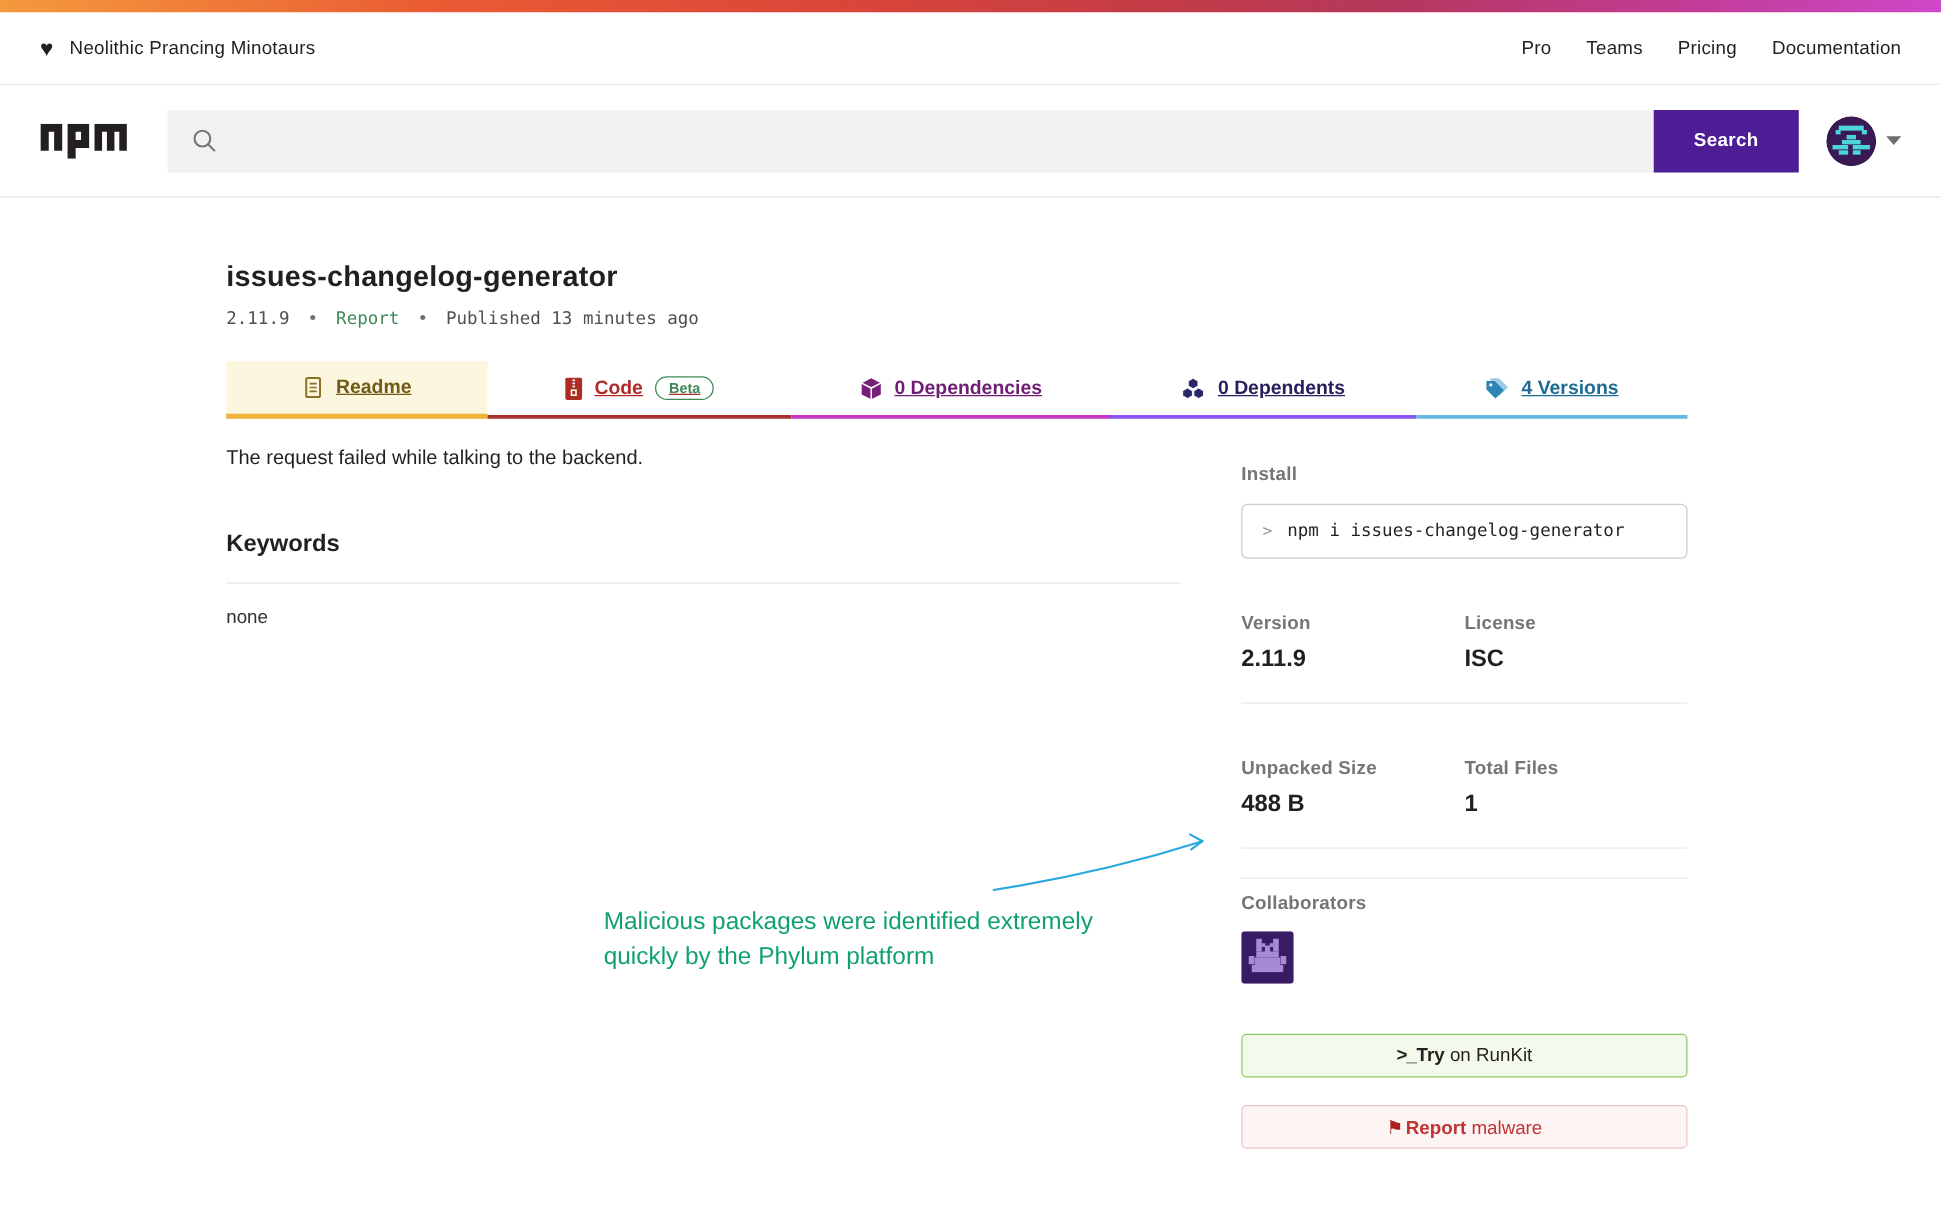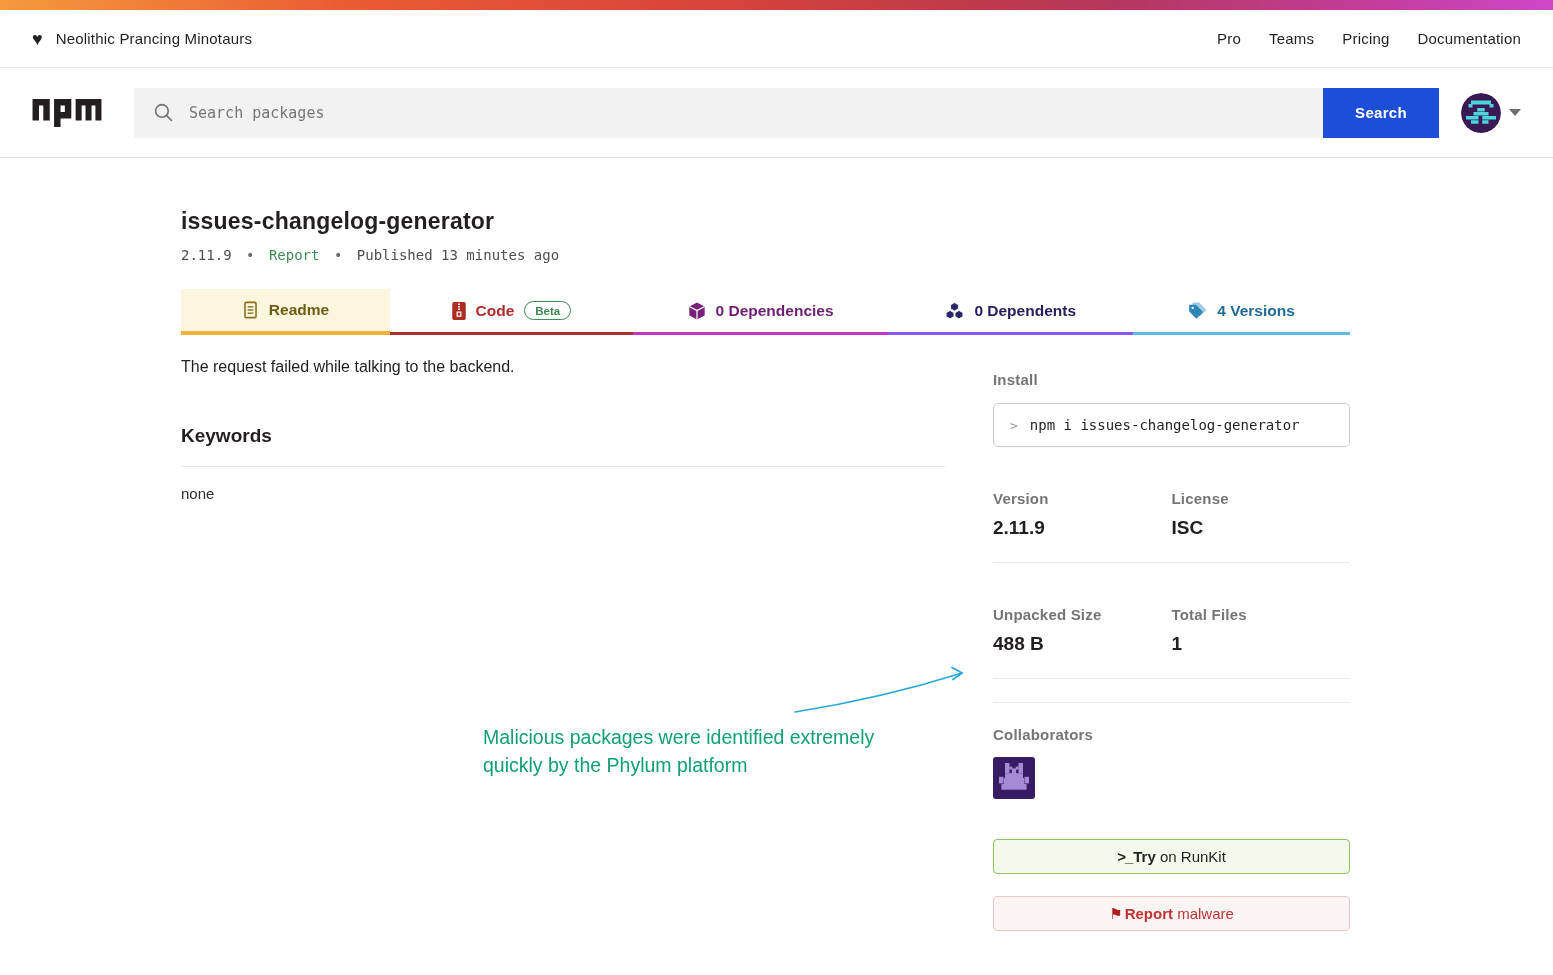--- a/index.html
+++ b/index.html
@@ -38,21 +38,21 @@
   .search-form { flex: 1; display: flex; height: 50px; margin-left: 30px; }
   .search-box { flex: 1; background: #f2f2f2; display: flex; align-items: center; padding: 0 19px; }
   .search-box svg { flex: 0 0 auto; }
   .search-input {
     border: none; outline: none; background: transparent; width: 100%;
     margin-left: 15px; font-family: "DejaVu Sans Mono", monospace;
     font-size: 15px; color: #231f20;
   }
   .search-input::placeholder { color: #767676; }
   .search-btn {
-    width: 116px; border: none; background: #1d4ed8; color: #fff;
+    width: 116px; border: none; background: #4c1d95; color: #fff;
     font-family: "Liberation Sans", sans-serif; font-weight: 700; font-size: 15px;
     cursor: pointer; letter-spacing: .3px;
   }
   .avatar-wrap { display: flex; align-items: center; margin-left: 22px; }
   .header-avatar { width: 40px; height: 40px; border-radius: 50%; overflow: hidden; display: block; cursor: pointer; }
   .caret-down {
     width: 0; height: 0; margin-left: 8px; cursor: pointer;
     border-left: 6px solid transparent; border-right: 6px solid transparent;
     border-top: 7px solid #6f6f6f;
   }
@@ -63,20 +63,21 @@
   .pkg-meta { margin-top: 12px; font-size: 14px; color: #4f4f4f; }
   .pkg-meta .vis { color: #3e8956; }
   .pkg-meta .sep { margin: 0 6px; color: #6d6d6d; }
 
   
   .tabs { display: flex; margin-top: 26px; }
   .tab {
     display: flex; align-items: center; justify-content: center; gap: 10px;
     height: 46px; cursor: pointer; font-size: 15.5px; font-weight: 700;
     border-bottom: 3px solid transparent;
+    text-decoration: underline;
   }
   .tab:nth-child(1) { flex: 211; }
   .tab:nth-child(2) { flex: 245; }
   .tab:nth-child(3) { flex: 258; }
   .tab:nth-child(4) { flex: 247; text-align: center; }
   .tab:nth-child(5) { flex: 219; }
   .tab-readme   { background: #fdf6de; border-bottom: 4px solid #efb339; color: #6e5c16; }
   .tab-code     { border-bottom-color: #a8332d; color: #b02a2a; }
   .tab-deps     { border-bottom-color: #c636c4; color: #6f1d74; }
   .tab-dependents { border-bottom-color: #8956f5; color: #26215e; }
@@ -152,21 +153,20 @@
         <path d="M20,0 H32 V10 H29.2 V3 H27.4 V10 H24.6 V3 H22.8 V10 H20 Z"></path>
       </g>
     </svg>
   </a>
   <form class="search-form">
     <div class="search-box">
       <svg width="21" height="21" viewBox="0 0 20 20">
         <circle cx="8.5" cy="8.5" r="6" fill="none" stroke="#757575" stroke-width="1.6"></circle>
         <line x1="13" y1="13" x2="18" y2="18" stroke="#757575" stroke-width="1.6"></line>
       </svg>
-      <input class="search-input" type="text" placeholder="Search packages" style="">
     </div>
     <button class="search-btn" type="submit">Search</button>
   </form>
   <div class="avatar-wrap">
     <svg class="header-avatar" viewBox="0 0 16 16">
       <circle cx="8" cy="8" r="8" fill="#3a1a55"></circle>
       <g fill="#4dd5de">
         <rect x="4" y="3" width="8" height="1.6"></rect>
         <rect x="3" y="4.4" width="1.6" height="1.4"></rect>
         <rect x="11.4" y="4.4" width="1.6" height="1.4"></rect>
@@ -280,21 +280,21 @@
         </div>
         <div class="stat">
           <div class="side-label">Total Files</div>
           <div class="stat-value">1</div>
         </div>
       </div>
       <hr class="side-divider">
 
       <hr class="side-divider">
 
-      <div class="side-label" style="margin-top:23px">Collaborators</div>
+      <div class="side-label" style="margin-top:11px">Collaborators</div>
       <svg class="collab-avatar" viewBox="0 0 14 14">
         <rect x="0" y="0" width="14" height="14" rx="1" fill="#371b63"></rect>
         <g fill="#a68ad6">
           <rect x="4" y="2" width="1.5" height="3.4"></rect>
           <rect x="8.5" y="2" width="1.5" height="3.4"></rect>
           <rect x="5.5" y="3.2" width="0.9" height="1"></rect>
           <rect x="7.6" y="3.2" width="0.9" height="1"></rect>
           <rect x="6.3" y="3.8" width="1.4" height="2.4"></rect>
           <rect x="4" y="5.4" width="6" height="1.6"></rect>
           <rect x="2" y="6.6" width="1.5" height="2.2"></rect>

